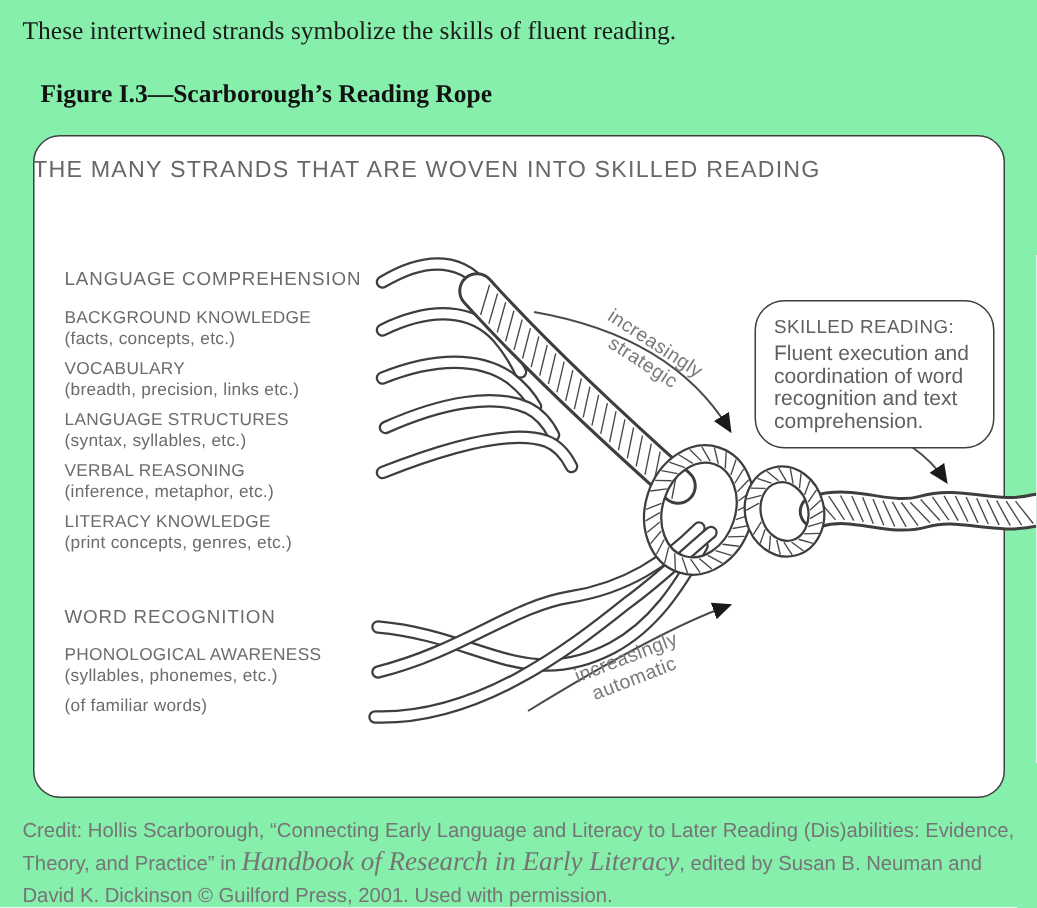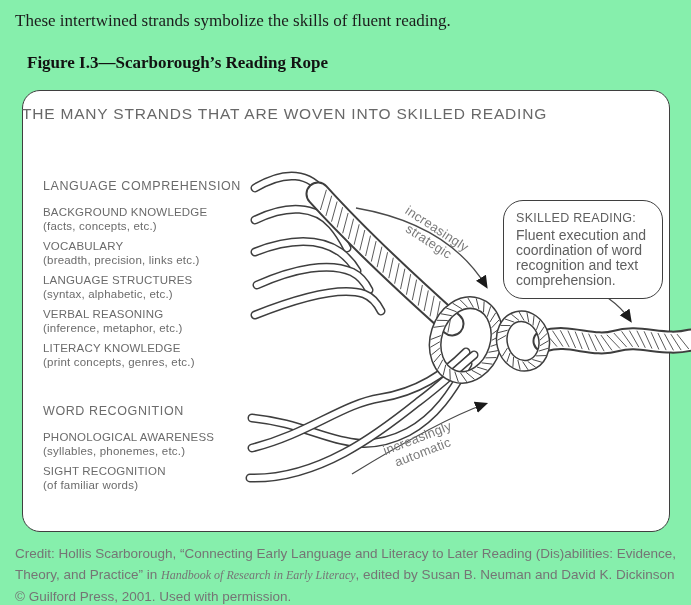--- a/index.html
+++ b/index.html
@@ -21,21 +21,21 @@
          border:1.6px solid #3f3f3f;border-radius:20px;padding:10px 12px;box-sizing:border-box;
          color:#5f5f5f;z-index:3;}
   .sktitle{font-size:12.5px;letter-spacing:.3px;margin-bottom:3px;}
   .skbody{font-size:14px;line-height:15px;}
   .anno{position:absolute;text-align:center;color:#7a7a7a;font-size:13px;line-height:15px;
         letter-spacing:.3px;z-index:3;}
   #anno-strategic{left:377px;top:220px;width:112px;transform:rotate(33deg);}
   #anno-automatic{left:364px;top:430px;width:112px;transform:rotate(-21deg);}
   .credit{position:absolute;left:15px;top:543px;width:664px;font-size:13.5px;line-height:21px;
           color:#757575;}
-  .credit i{font-family:"Liberation Serif",serif;font-size:12px;}
+  .credit i{font-family:"Liberation Serif",serif;font-size:18px;}
   svg.art{position:absolute;left:0;top:0;z-index:2;pointer-events:none;}
   .rope-out{fill:none;stroke:#3e3e3e;stroke-linecap:round;}
   .rope-in{fill:none;stroke:#ffffff;stroke-linecap:round;}
   .arrow{fill:none;stroke:#4a4a4a;stroke-width:1.3;}
 </style>
 </head>
 <body>
 
 <div class="page">
 
@@ -51,39 +51,38 @@
     <div class="item">
       <div>BACKGROUND KNOWLEDGE</div>
       <div>(facts, concepts, etc.)</div>
     </div>
     <div class="item">
       <div>VOCABULARY</div>
       <div>(breadth, precision, links etc.)</div>
     </div>
     <div class="item">
       <div>LANGUAGE STRUCTURES</div>
-      <div>(syntax, alphabetic, etc.)</div>
+      <div>(syntax, syllables, etc.)</div>
     </div>
     <div class="item">
       <div>VERBAL REASONING</div>
       <div>(inference, metaphor, etc.)</div>
     </div>
     <div class="item">
       <div>LITERACY KNOWLEDGE</div>
       <div>(print concepts, genres, etc.)</div>
     </div>
 
     <div class="sechead wrgap">WORD RECOGNITION</div>
 
     <div class="item">
       <div>PHONOLOGICAL AWARENESS</div>
       <div>(syllables, phonemes, etc.)</div>
     </div>
     <div class="item">
-      <div>SIGHT RECOGNITION</div>
       <div>(of familiar words)</div>
     </div>
   </div>
 
   <svg class="art" width="691" height="605" viewBox="0 0 691 605">
     <defs>
       <marker id="ah" viewBox="0 0 10 10" refX="7.5" refY="5" markerWidth="10" markerHeight="10" orient="auto-start-reverse">
         <path d="M0,0.5 L10,5 L0,9.5 z" fill="#1a1a1a"></path>
       </marker>
     </defs>

